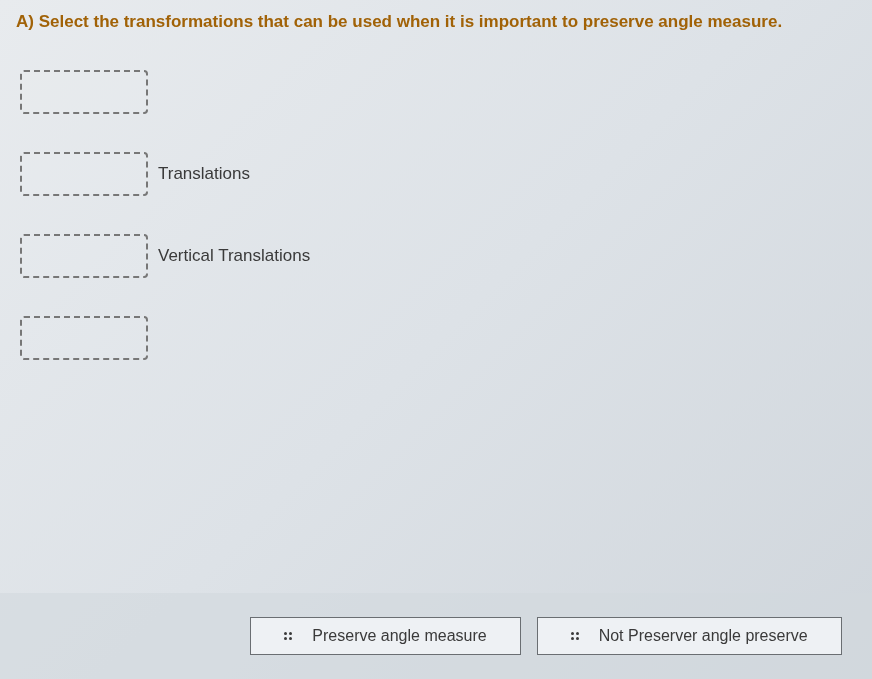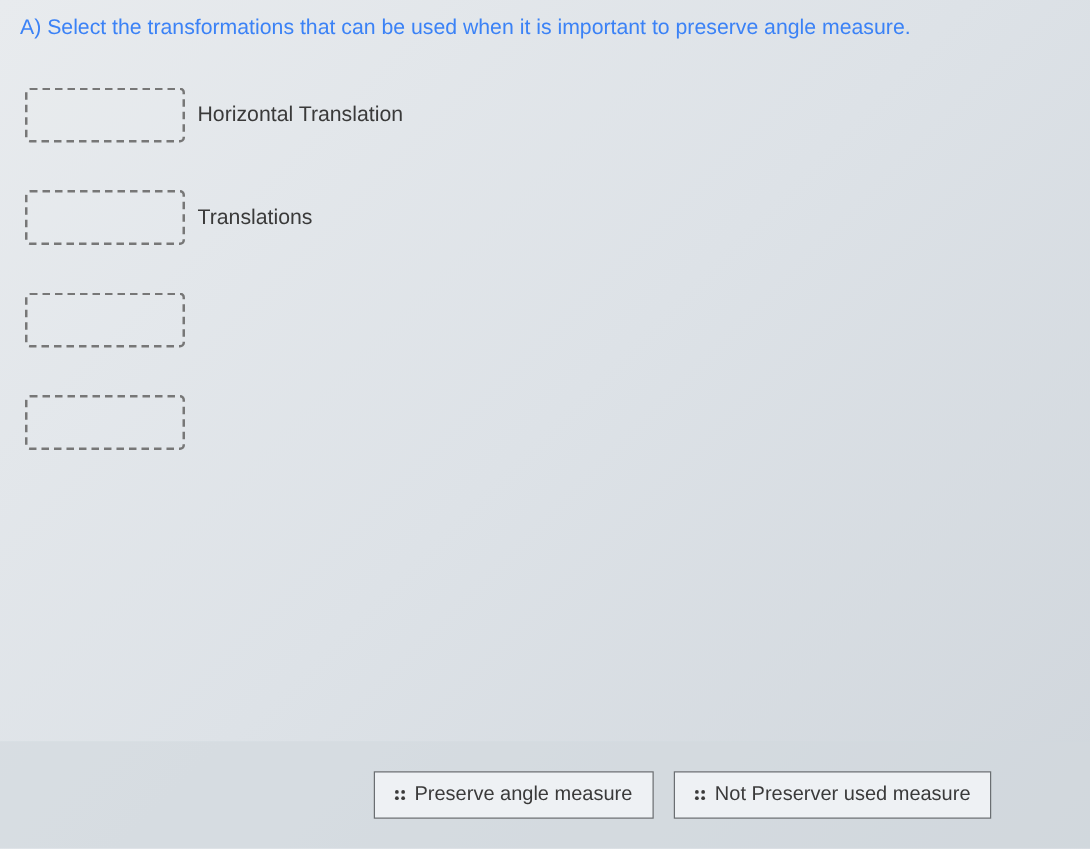--- a/index.html
+++ b/index.html
@@ -12,23 +12,23 @@
       height: 679px;
       font-family: Arial, Helvetica, sans-serif;
       background: linear-gradient(135deg, #e8ebee 0%, #dde2e7 50%, #d0d6dc 100%);
       padding: 12px 16px;
       color: #3a3a3a;
       position: relative;
       overflow: hidden;
     }
     .question {
       font-size: 17px;
-      color: #3b82f6;
+      color: #a16207;
       margin-bottom: 38px;
-      font-weight: 400;
+      font-weight: 700;
     }
     .options {
       display: flex;
       flex-direction: column;
       gap: 38px;
       margin-left: 4px;
     }
     .option-row {
       display: flex;
       align-items: center;
@@ -54,26 +54,26 @@
       background: rgba(210, 216, 222, 0.6);
       display: flex;
       align-items: center;
       justify-content: center;
       gap: 16px;
       padding-left: 220px;
     }
     .chip {
       border: 1.5px solid #6a6e72;
       background: #eef1f4;
-      padding: 9px 16px;
+      padding: 9px 33px;
       font-size: 16px;
       color: #3a3a3a;
       display: flex;
       align-items: center;
-      gap: 8px;
+      gap: 20px;
       cursor: grab;
       user-select: none;
     }
     .grip {
       display: inline-grid;
       grid-template-columns: repeat(2, 3px);
       grid-template-rows: repeat(2, 3px);
       gap: 2px;
     }
     .grip span {
@@ -85,32 +85,32 @@
   </style>
 </head>
 <body>
 
 <div class="question">A) Select the transformations that can be used when it is important to preserve angle measure.</div>
 
 <div class="options">
 
   <div class="option-row">
     <div class="drop-target"></div>
-    <div class="option-label">Horizontal Translation</div>
   </div>
 
   <div class="option-row">
     <div class="drop-target"></div>
     <div class="option-label">Translations</div>
   </div>
 
 
 
   <div class="option-row">
     <div class="drop-target"></div>
+    <div class="option-label">Vertical Translations</div>
   </div>
 
   <div class="option-row">
     <div class="drop-target"></div>
   </div>
 
 </div>
 
 <div class="answer-bar">
   <div class="chip">
@@ -122,15 +122,15 @@
     </span>
     <span>Preserve angle measure</span>
   </div>
   <div class="chip">
     <span class="grip">
       <span></span>
         <span></span>
         <span></span>
         <span></span>
     </span>
-    <span>Not Preserver used measure</span>
+    <span>Not Preserver angle preserve</span>
   </div>
 </div>
 
 </body></html>

